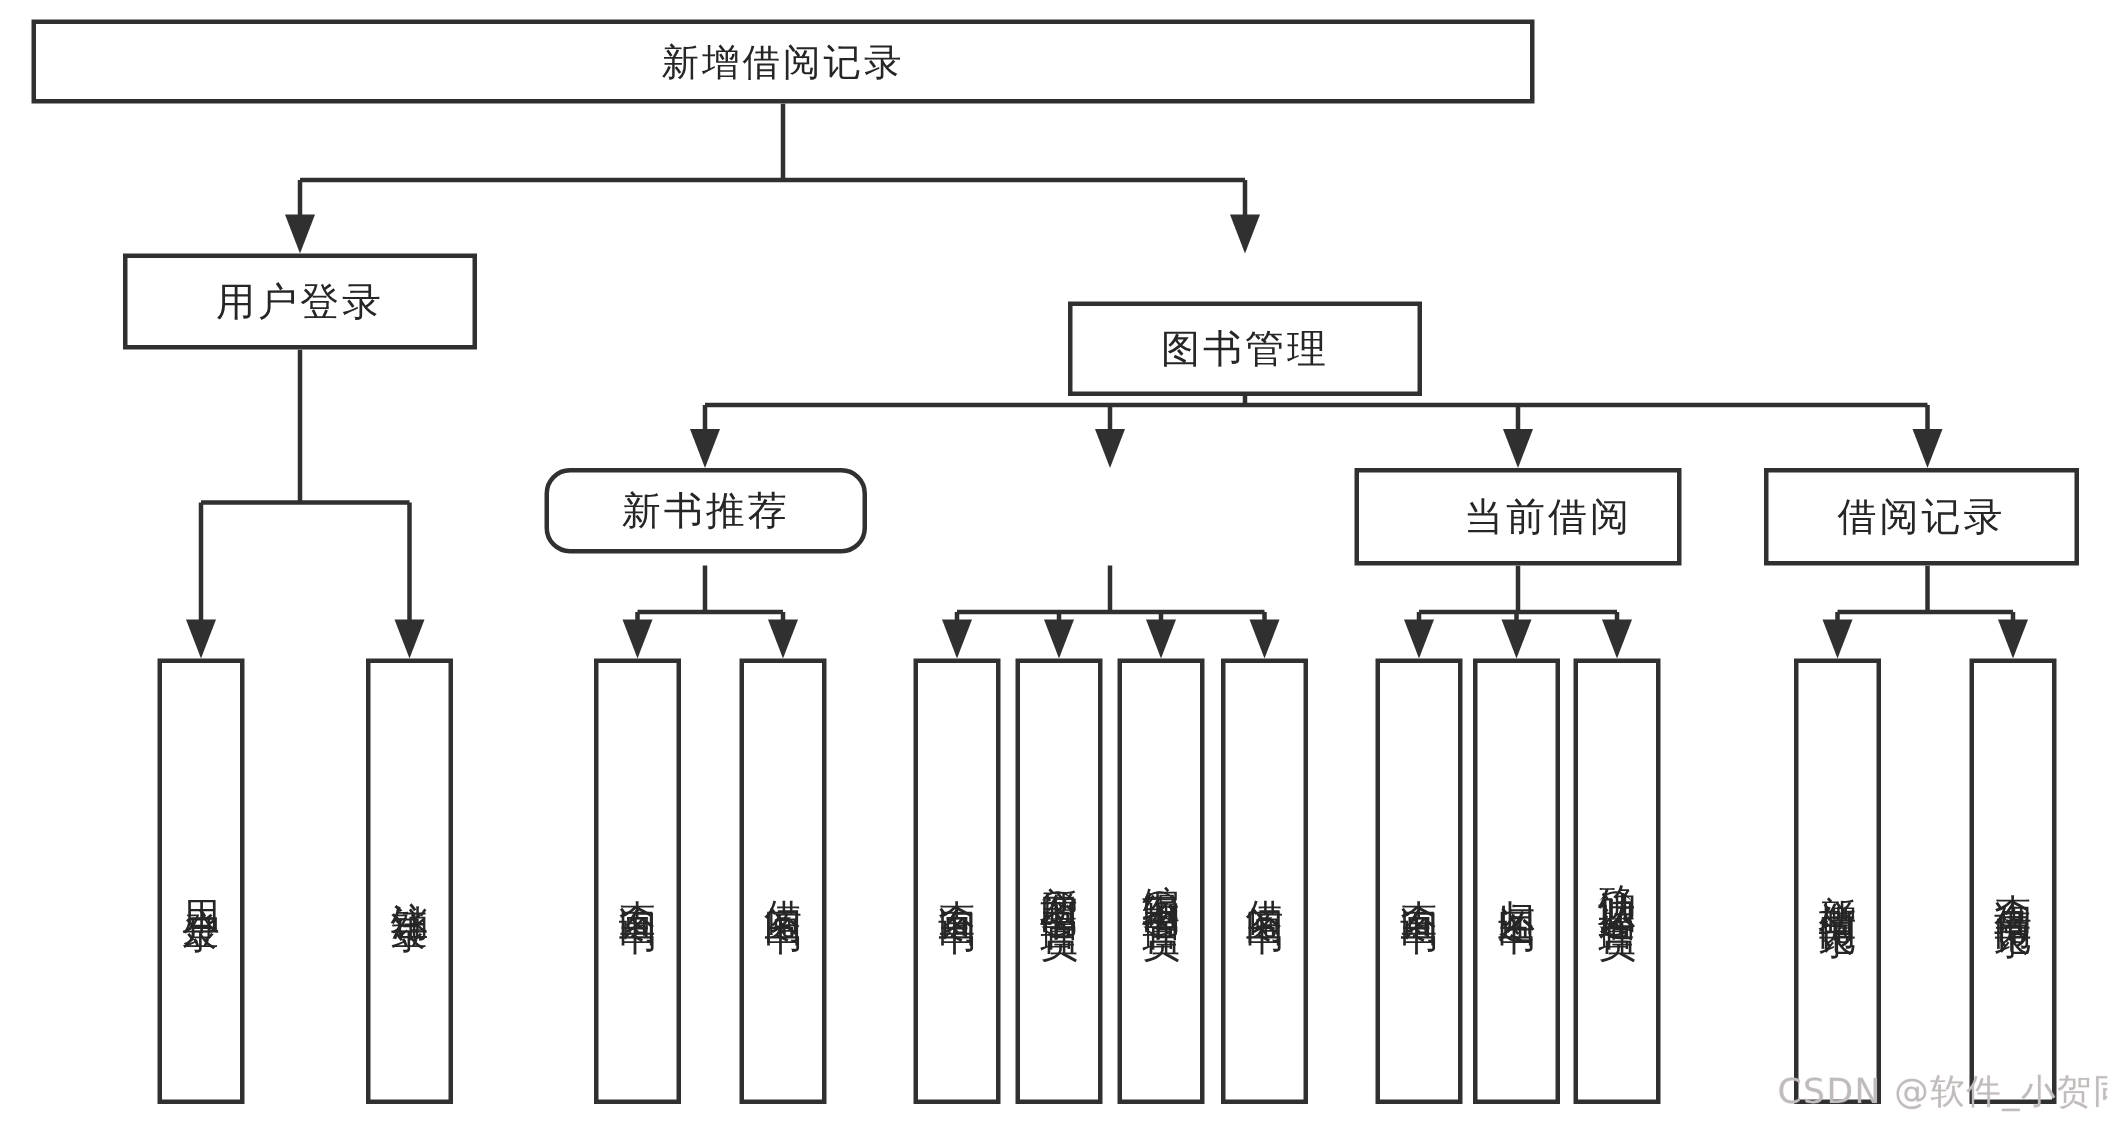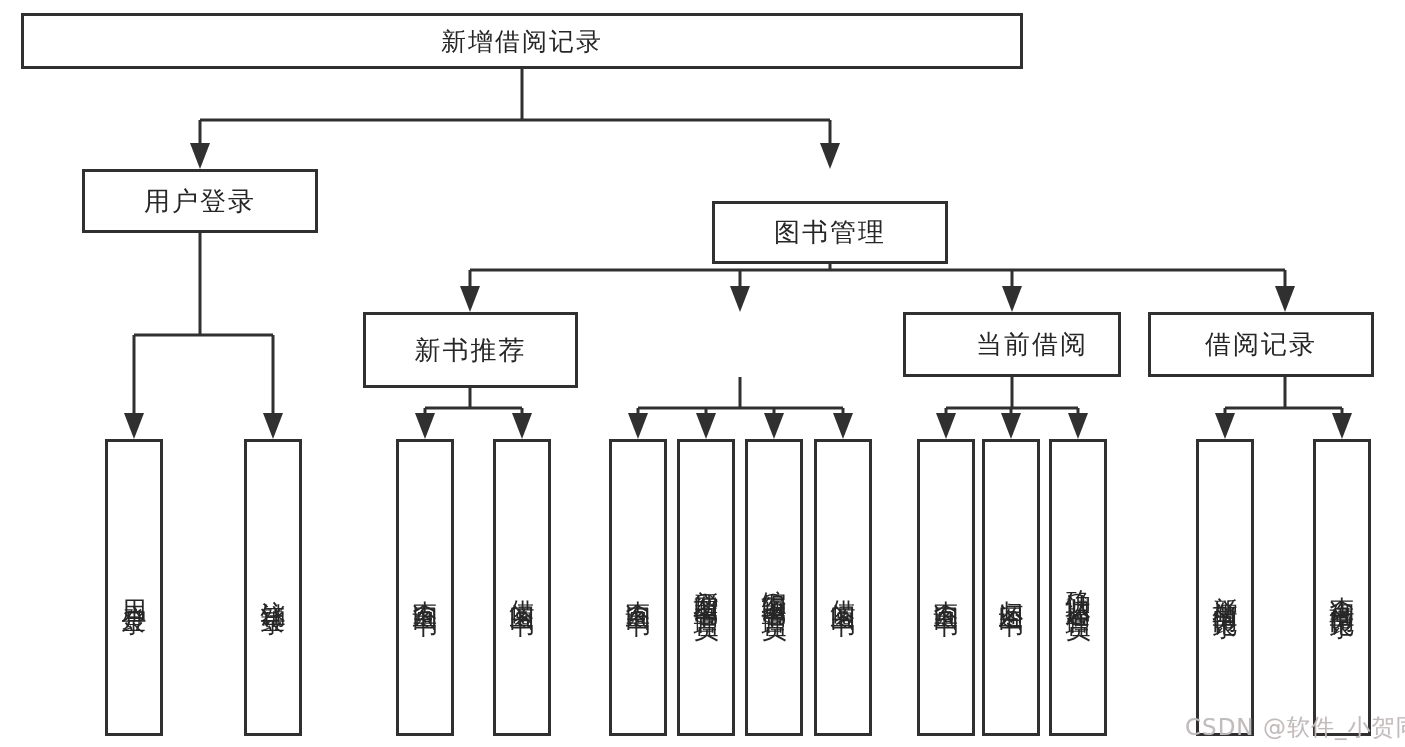--- a/index.html
+++ b/index.html
@@ -106,23 +106,23 @@
       <polygon points="1215,413 1235,413 1225,439"></polygon>
       <polygon points="1332,413 1352,413 1342,439"></polygon>
     </g>
   </svg>
 
   <div class="node h root" style="left:21px; top:13px; width:1002px; height:56px;">新增借阅记录</div>
 
   <div class="node h" style="left:82px; top:169px; width:236px; height:64px;">用户登录</div>
   <div class="node h" style="left:712px; top:169px; width:236px; height:63px;margin-top:32px;">图书管理</div>
 
-  <div class="node h" style="left:363px; top:312px; width:215px; height:76px;">新书推荐</div>
+  <div class="node h" style="left:363px; top:312px; width:215px; height:57px;border-radius:17px;">新书推荐</div>
   <div class="node h" style="left:903px; top:312px; width:218px; height:65px;padding-left:40px;">当前借阅</div>
-  <div class="node h" style="left:1148px; top:312px; width:226px; height:65px;">借阅记录</div>
+  <div class="node h" style="left:1176px; top:312px; width:210px; height:65px;">借阅记录</div>
 
   <div class="node v" style="left:105px; top:439px; width:58px; height:297px;">用户登录</div>
   <div class="node v" style="left:244px; top:439px; width:58px; height:297px;">注销登录</div>
 
   <div class="node v" style="left:396px; top:439px; width:58px; height:297px;">查询图书</div>
   <div class="node v" style="left:493px; top:439px; width:58px; height:297px;">借阅图书</div>
 
   <div class="node v" style="left:609px; top:439px; width:58px; height:297px;">查询图书</div>
   <div class="node v" style="left:677px; top:439px; width:58px; height:297px;">新增图书（管理员）</div>
   <div class="node v" style="left:745px; top:439px; width:58px; height:297px;">编辑图书（管理员）</div>

